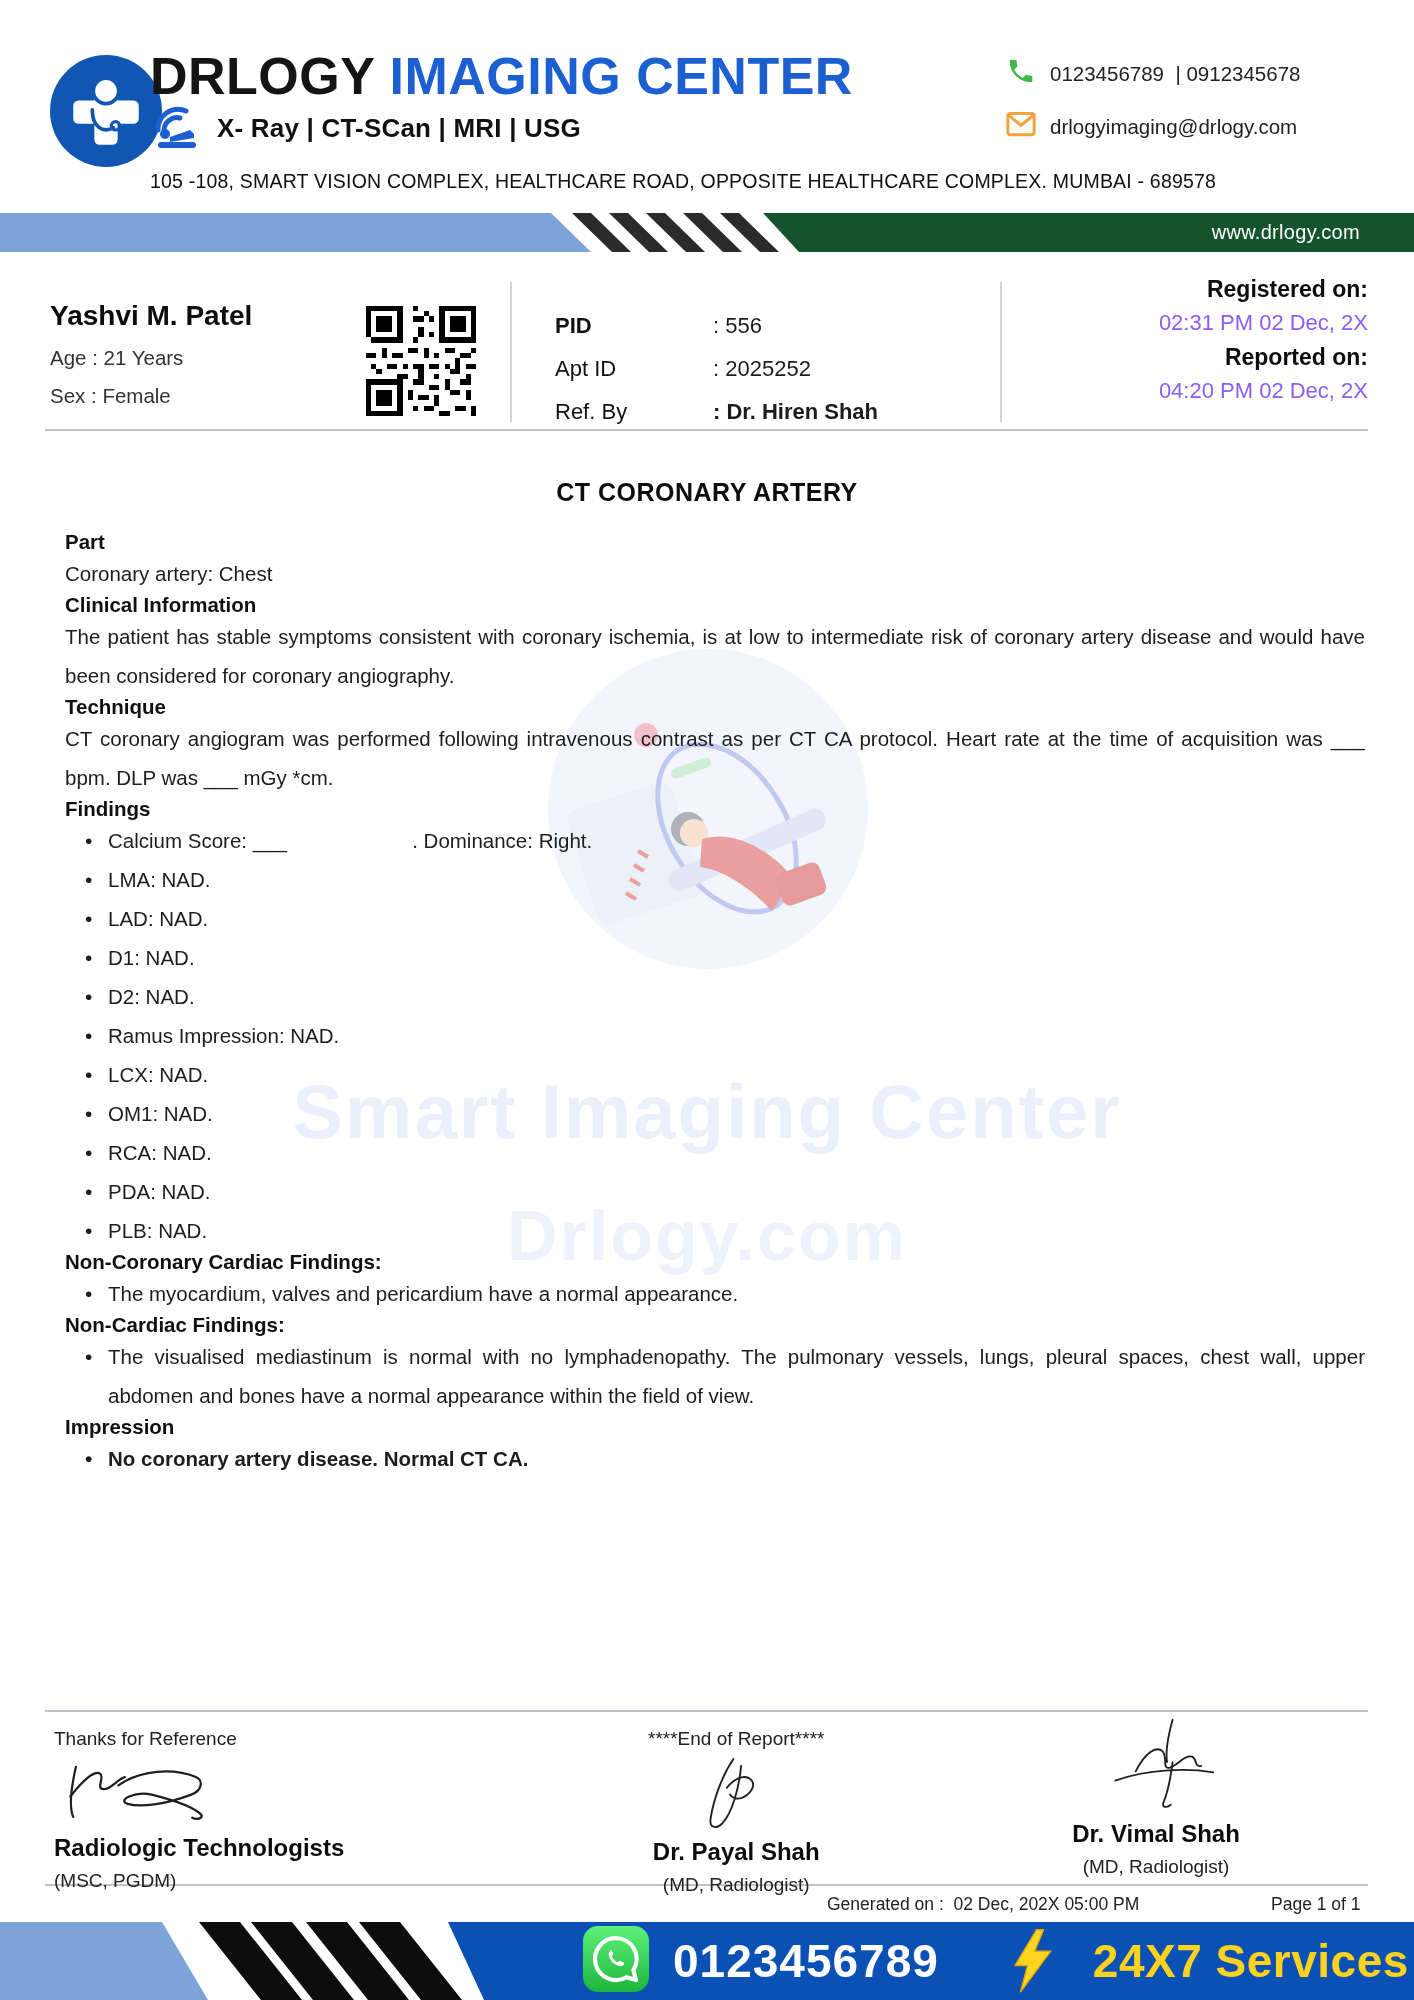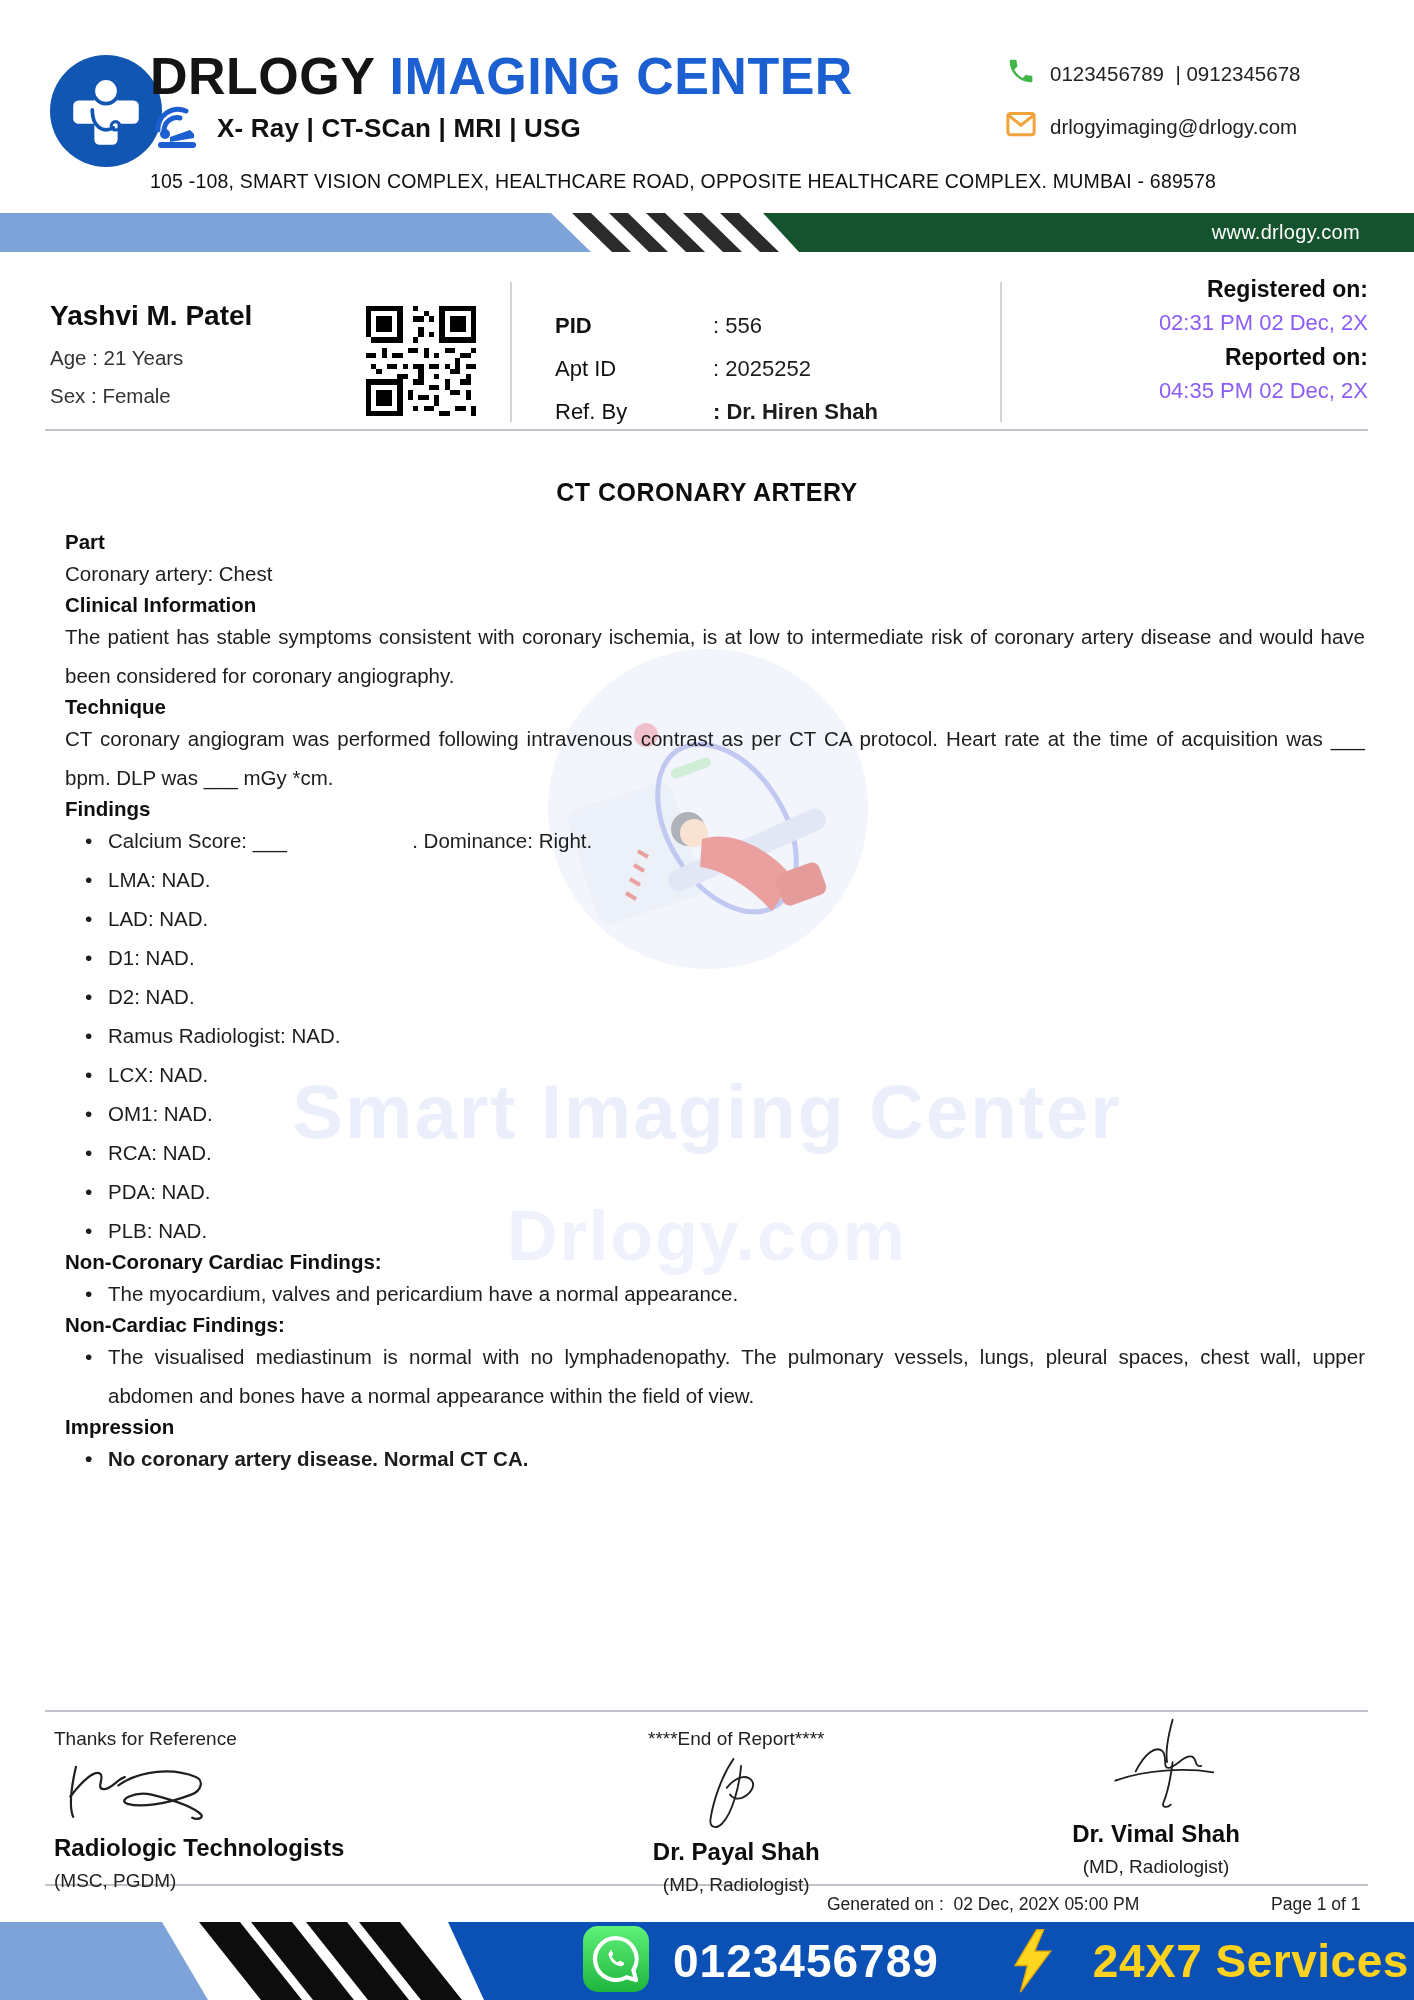--- a/index.html
+++ b/index.html
@@ -210,21 +210,21 @@
       <div class="row">
         <span class="lbl">Ref. By</span>
         <span class="val">: Dr. Hiren Shah</span>
       </div>
     </div>
     <div class="p-vline2"></div>
     <div class="p-dates">
       <div class="dlbl">Registered on:</div>
       <div class="dval">02:31 PM 02 Dec, 2X</div>
       <div class="dlbl">Reported on:</div>
-      <div class="dval">04:35 PM 02 Dec, 2X</div>
+      <div class="dval">04:20 PM 02 Dec, 2X</div>
     </div>
   </div>
   <div class="patient-hr"></div>
 
   <div class="report-title">CT CORONARY ARTERY</div>
 
   <div class="report-body">
     <h3 class="mt-part">Part</h3>
     <p class="mt-parttext">Coronary artery: Chest</p>
 
@@ -234,21 +234,21 @@
     <h3 class="mt-tech">Technique</h3>
     <p class="mt-techtext">CT coronary angiogram was performed following intravenous contrast as per CT CA protocol. Heart rate at the time of acquisition was ___ bpm. DLP was ___ mGy *cm.</p>
 
     <h3 class="mt-find">Findings</h3>
     <ul class="mt-findlist">
       <li>Calcium Score: ___&nbsp;&nbsp;&nbsp;&nbsp;&nbsp;&nbsp;&nbsp;&nbsp;&nbsp;&nbsp;&nbsp;&nbsp;&nbsp;&nbsp;&nbsp;&nbsp;&nbsp;&nbsp;&nbsp;&nbsp;&nbsp;&nbsp;. Dominance: Right.</li>
       <li>LMA: NAD.</li>
       <li>LAD: NAD.</li>
       <li>D1: NAD.</li>
       <li>D2: NAD.</li>
-      <li>Ramus Radiologist: NAD.</li>
+      <li>Ramus Impression: NAD.</li>
       <li>LCX: NAD.</li>
       <li>OM1: NAD.</li>
       <li>RCA: NAD.</li>
       <li>PDA: NAD.</li>
       <li>PLB: NAD.</li>
     </ul>
 
     <h3 class="mt-noncor">Non-Coronary Cardiac Findings:</h3>
     <ul>
       <li>The myocardium, valves and pericardium have a normal appearance.</li>

